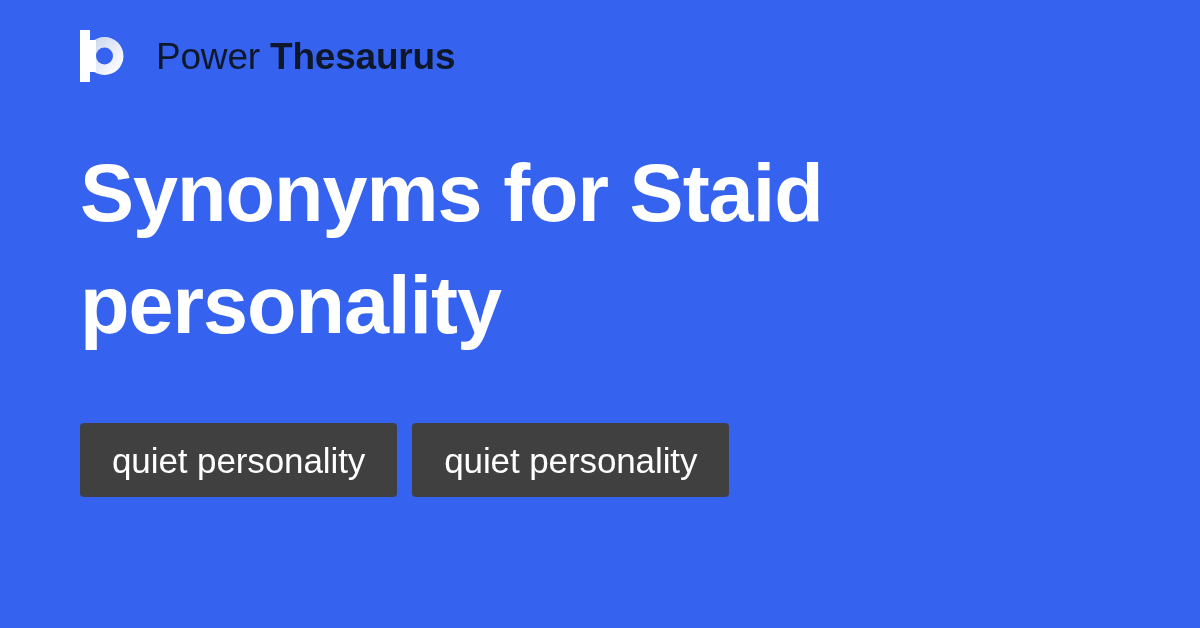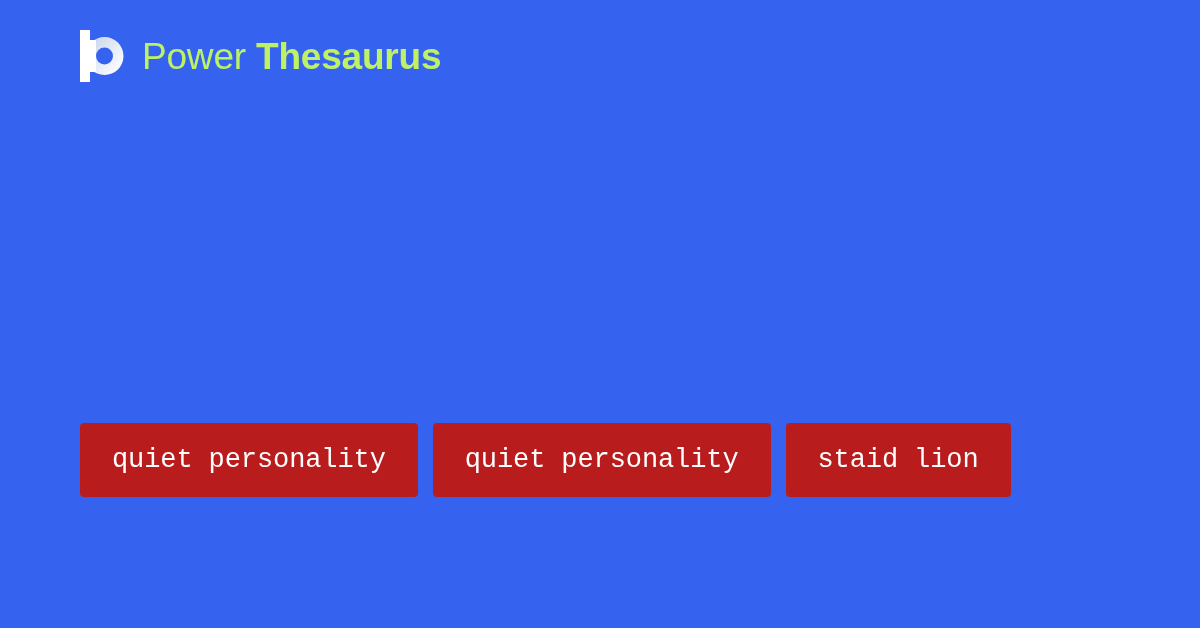--- a/index.html
+++ b/index.html
@@ -30,24 +30,24 @@
     align-items: center;
     height: 56px;
   }
   .logo-mark {
     width: 50px;
     height: 52px;
     display: block;
     flex: 0 0 auto;
   }
   .brand-text {
-    margin-left: 12px;
+    margin-left: 26px;
     font-size: 37px;
     line-height: 1;
-    color: #bef264;
+    color: #0f172a;
     white-space: nowrap;
     letter-spacing: -0.2px;
   }
   .brand-text .word-light {
     font-weight: 400;
   }
   .brand-text .word-strong {
     font-weight: 700;
   }
 
@@ -72,35 +72,34 @@
   .chips {
     position: absolute;
     left: 80px;
     top: 423px;
     width: 1060px;
     display: flex;
     flex-wrap: wrap;
     gap: 21px 15px;
   }
   .chip {
-    background: #b91c1c;
+    background: #404040;
     border-radius: 4px;
     height: 74px;
     box-sizing: border-box;
     display: flex;
     align-items: center;
     justify-content: center;
     padding: 0 32px;
     color: #ffffff;
-    font-size: 27px;
+    font-size: 35px;
     font-weight: 400;
     line-height: 1;
     white-space: nowrap;
     letter-spacing: -0.1px;
-    font-family: Liberation Mono, monospace;
   }
 </style>
 </head>
 <body>
 
 <div class="page">
 
   <div class="brand">
     <span class="logo-icon-wrap">
       <svg class="logo-mark" viewBox="0 0 50 52" xmlns="http://www.w3.org/2000/svg" aria-hidden="true">
@@ -119,20 +118,23 @@
 
         <rect x="0" y="0" width="10" height="52" fill="#FFFFFF"></rect>
         <path d="M10 10 L16 10 L16 42 L10 42 Z" fill="#FFFFFF"></path>
       </svg>
     </span>
     <span class="brand-text">
       <span class="word-light">Power</span><span>&nbsp;</span><span class="word-strong">Thesaurus</span>
     </span>
   </div>
 
+  <h1 class="headline">
+    <span class="hl-line">Synonyms for Staid</span>
+    <span class="hl-line">personality</span>
+  </h1>
 
   <div class="chips">
     <div class="chip">quiet personality</div>
     <div class="chip">quiet personality</div>
-    <div class="chip">staid lion</div>
   </div>
 
 </div>
 
 </body></html>

